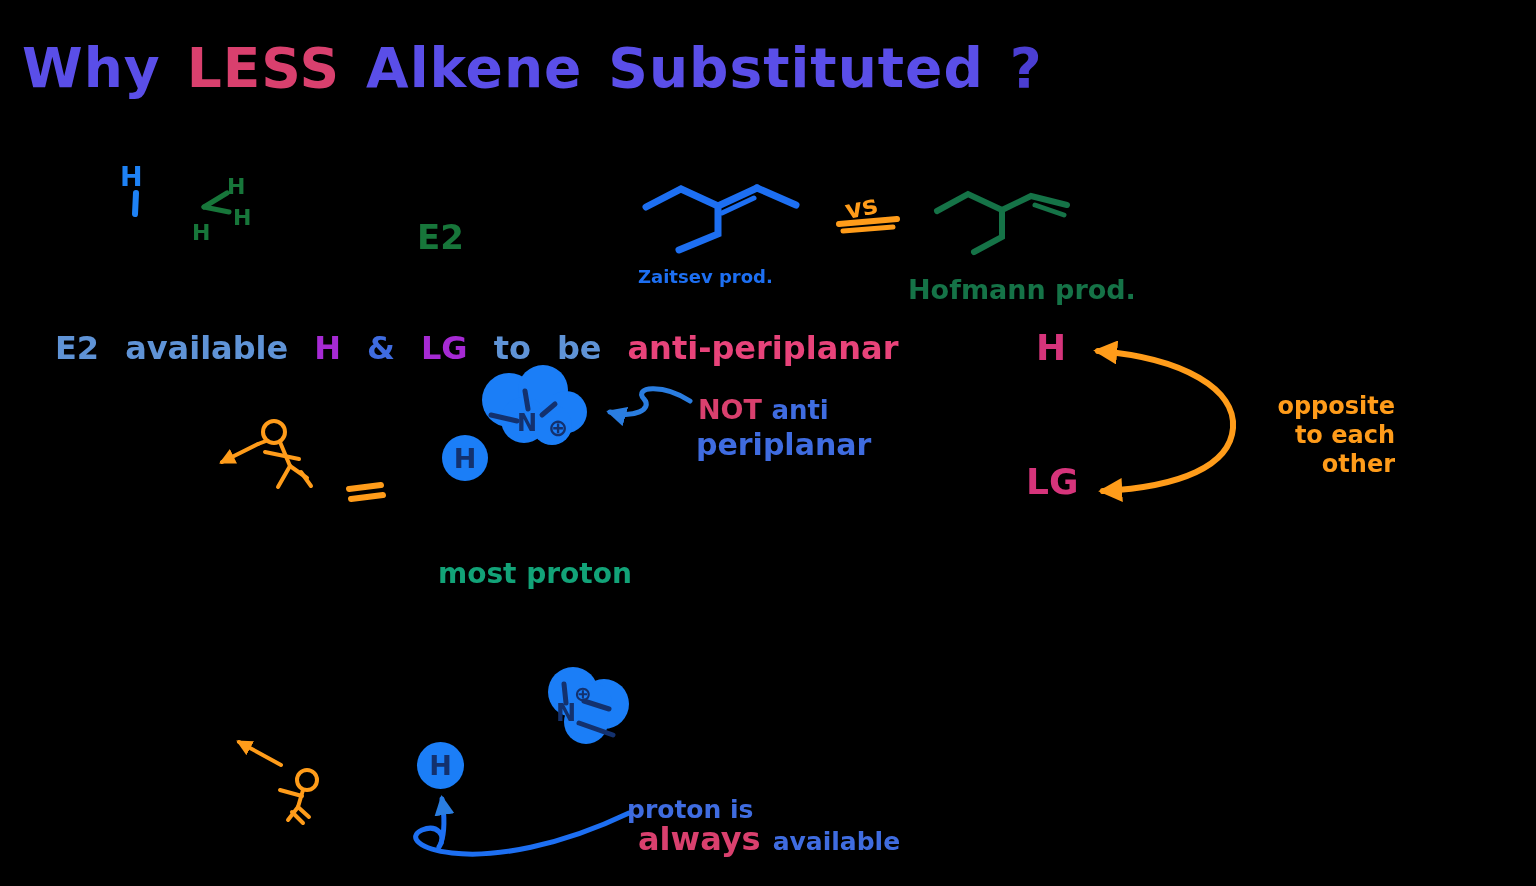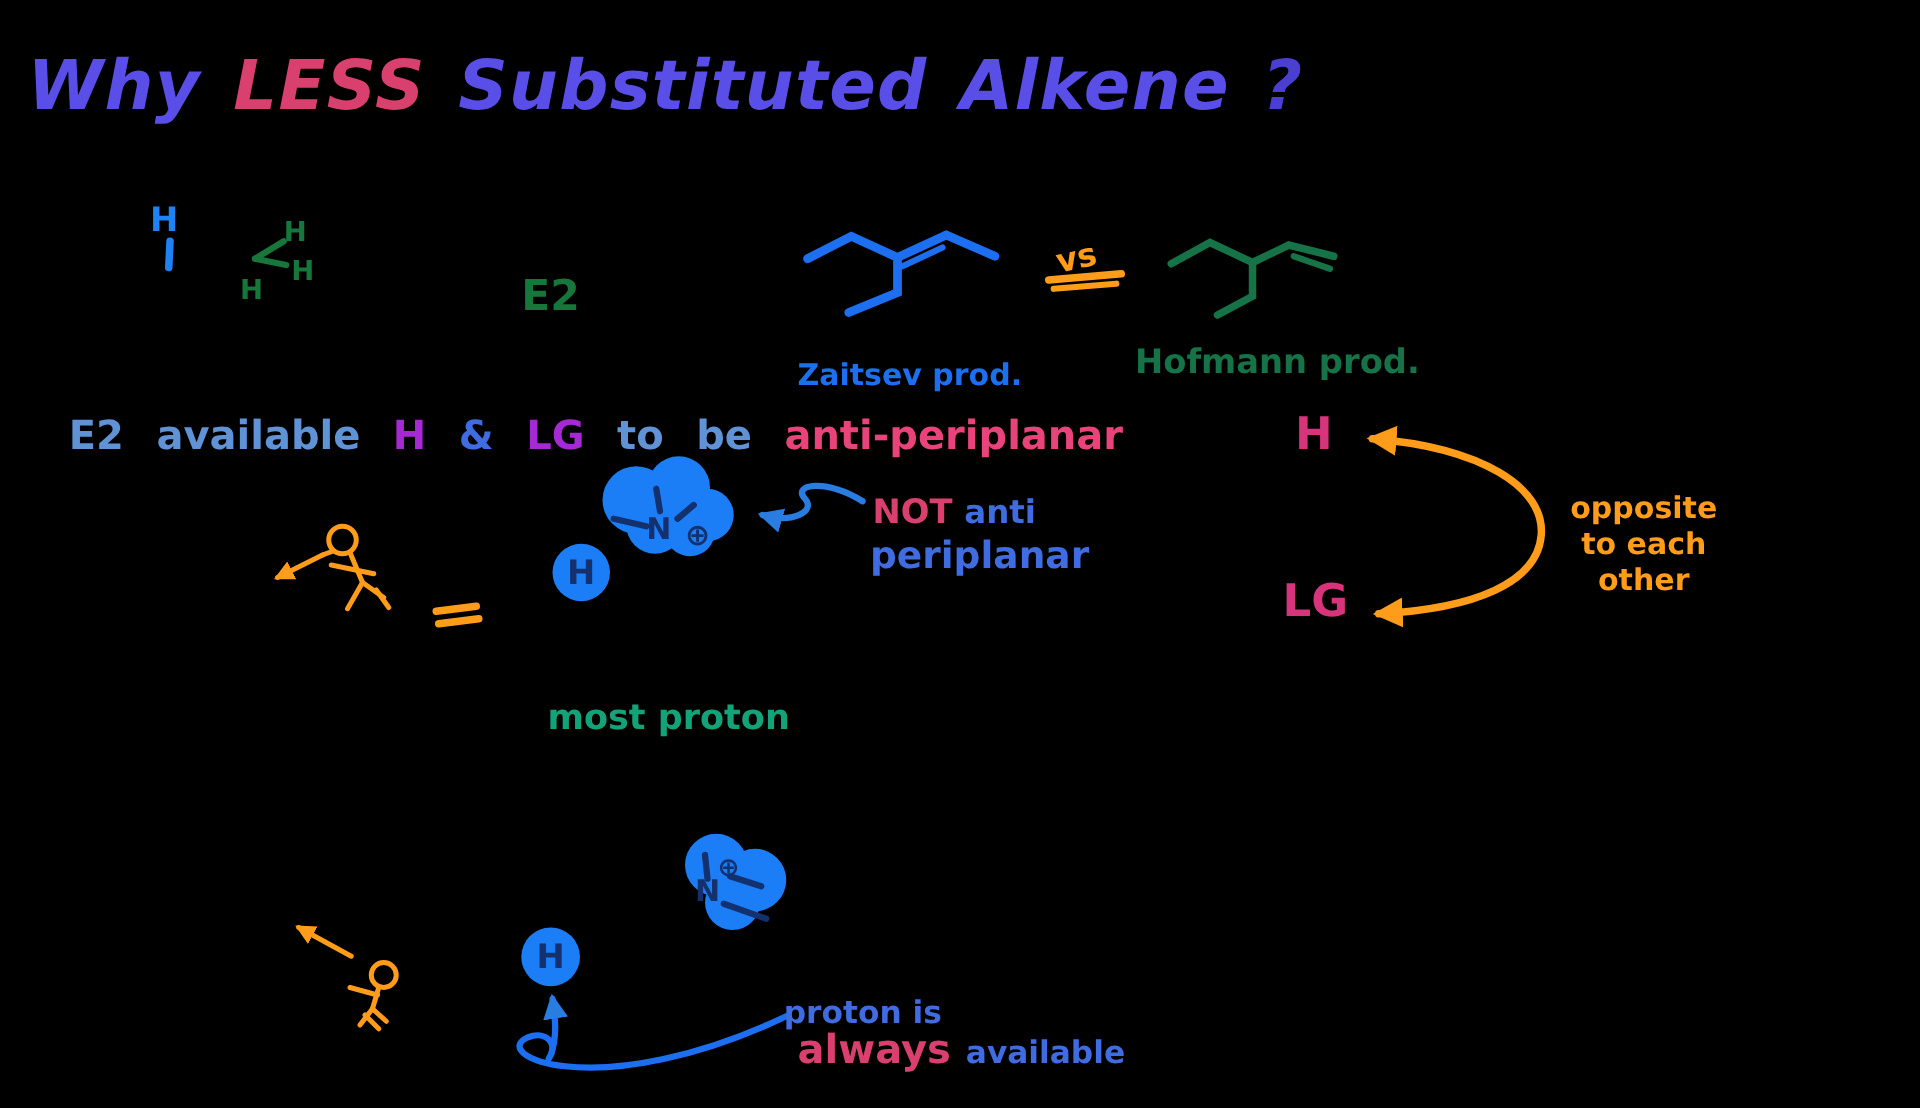--- a/index.html
+++ b/index.html
@@ -16,25 +16,25 @@
   .c-brightblue{color:#1e82f5}
   .c-steel{color:#5f93d6}
   .c-ampblue{color:#3f6ce0}
   .c-violet{color:#a62ad4}
   .c-rose{color:#e8437a}
   .c-green{color:#17763a}
   .c-forest{color:#157347}
   .c-teal{color:#12a378}
   .c-orange{color:#ff9c1a}
   .c-navy{color:#13316e}
-  .title-row{position:absolute;left:22px;top:36px;display:flex;gap:26px;font-size:55px;letter-spacing:1px;font-style:italic;}
+  .title-row{position:absolute;left:22px;top:36px;display:flex;gap:26px;font-size:55px;letter-spacing:1px;}
   .rule-row{position:absolute;left:55px;top:329px;display:flex;gap:26px;font-size:32px;align-items:baseline;}
   .circle-h{position:absolute;width:46px;height:46px;border-radius:50%;background:#1b7ef7;
             display:flex;align-items:center;justify-content:center;font-size:27px;color:#13316e;}
-  .note-center{text-align:center;line-height:29px;}
+  .note-center{text-align:right;line-height:29px;}
   .line2-row{position:absolute;display:flex;gap:12px;align-items:baseline;}
 </style>
 </head>
 <body>
 
 <div class="stage">
 
   <svg width="1536" height="886" viewBox="0 0 1536 886">
     <defs>
       <marker id="ah-orange" viewBox="0 0 10 10" refX="8" refY="5" markerWidth="4" markerHeight="4" orient="auto-start-reverse">
@@ -129,33 +129,33 @@
 
     <g stroke="#1d6ff2" stroke-width="5" stroke-linecap="round" fill="none">
       <path d="M629 813 C560 846 495 858 452 853 C419 849 407 837 422 830 C437 824 447 835 439 847"></path>
       <path d="M441 843 C446 828 444 812 442 799" marker-end="url(#ah-blue)"></path>
     </g>
   </svg>
 
   <div class="title-row">
     <span class="c-purple">Why</span>
     <span class="c-crimson">LESS</span>
+    <span class="c-purple">Alkene</span>
     <span class="c-purple">Substituted</span>
-    <span class="c-purple">Alkene</span>
     <span class="c-deeppurple">?</span>
   </div>
 
   <div class="t c-brightblue" style="left:120px;top:163px;font-size:27px">H</div>
   <div class="t c-green" style="left:227px;top:176px;font-size:22px">H</div>
   <div class="t c-green" style="left:233px;top:207px;font-size:22px">H</div>
   <div class="t c-green" style="left:192px;top:222px;font-size:22px">H</div>
 
   <div class="t c-green" style="left:417px;top:220px;font-size:34px">E2</div>
 
-  <div class="t c-blue" style="left:638px;top:288px;font-size:24px">Zaitsev prod.</div>
+  <div class="t c-blue" style="left:638px;top:268px;font-size:18px">Zaitsev prod.</div>
   <div class="t c-orange" style="left:845px;top:194px;font-size:26px;transform:rotate(-12deg)">vs</div>
   <div class="t c-forest" style="left:908px;top:276px;font-size:27px">Hofmann prod.</div>
 
   <div class="rule-row">
     <span class="c-steel">E2</span>
     <span class="c-steel">available</span>
     <span class="c-violet">H</span>
     <span class="c-ampblue">&amp;</span>
     <span class="c-violet">LG</span>
     <span class="c-steel">to</span>

